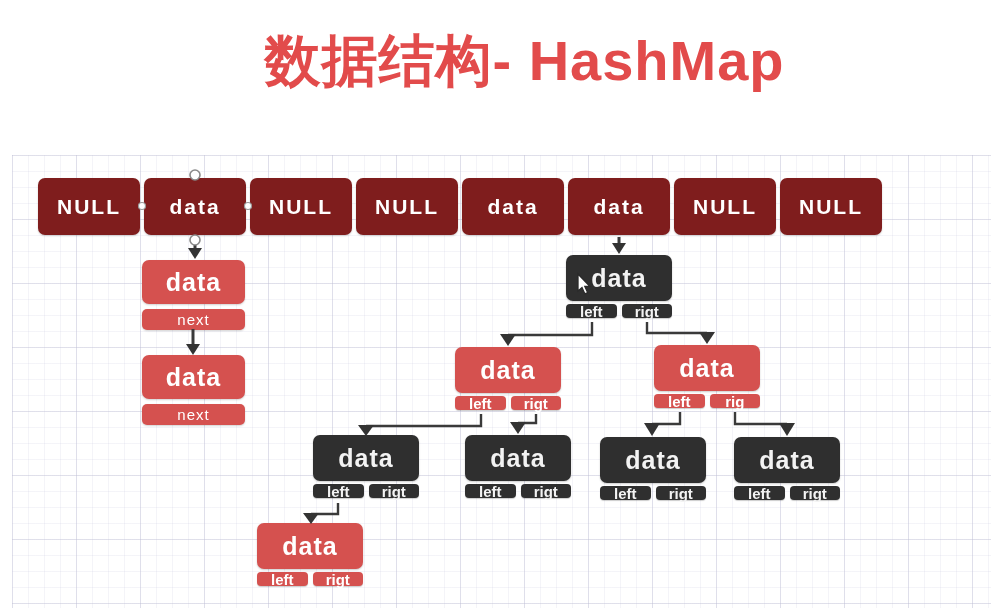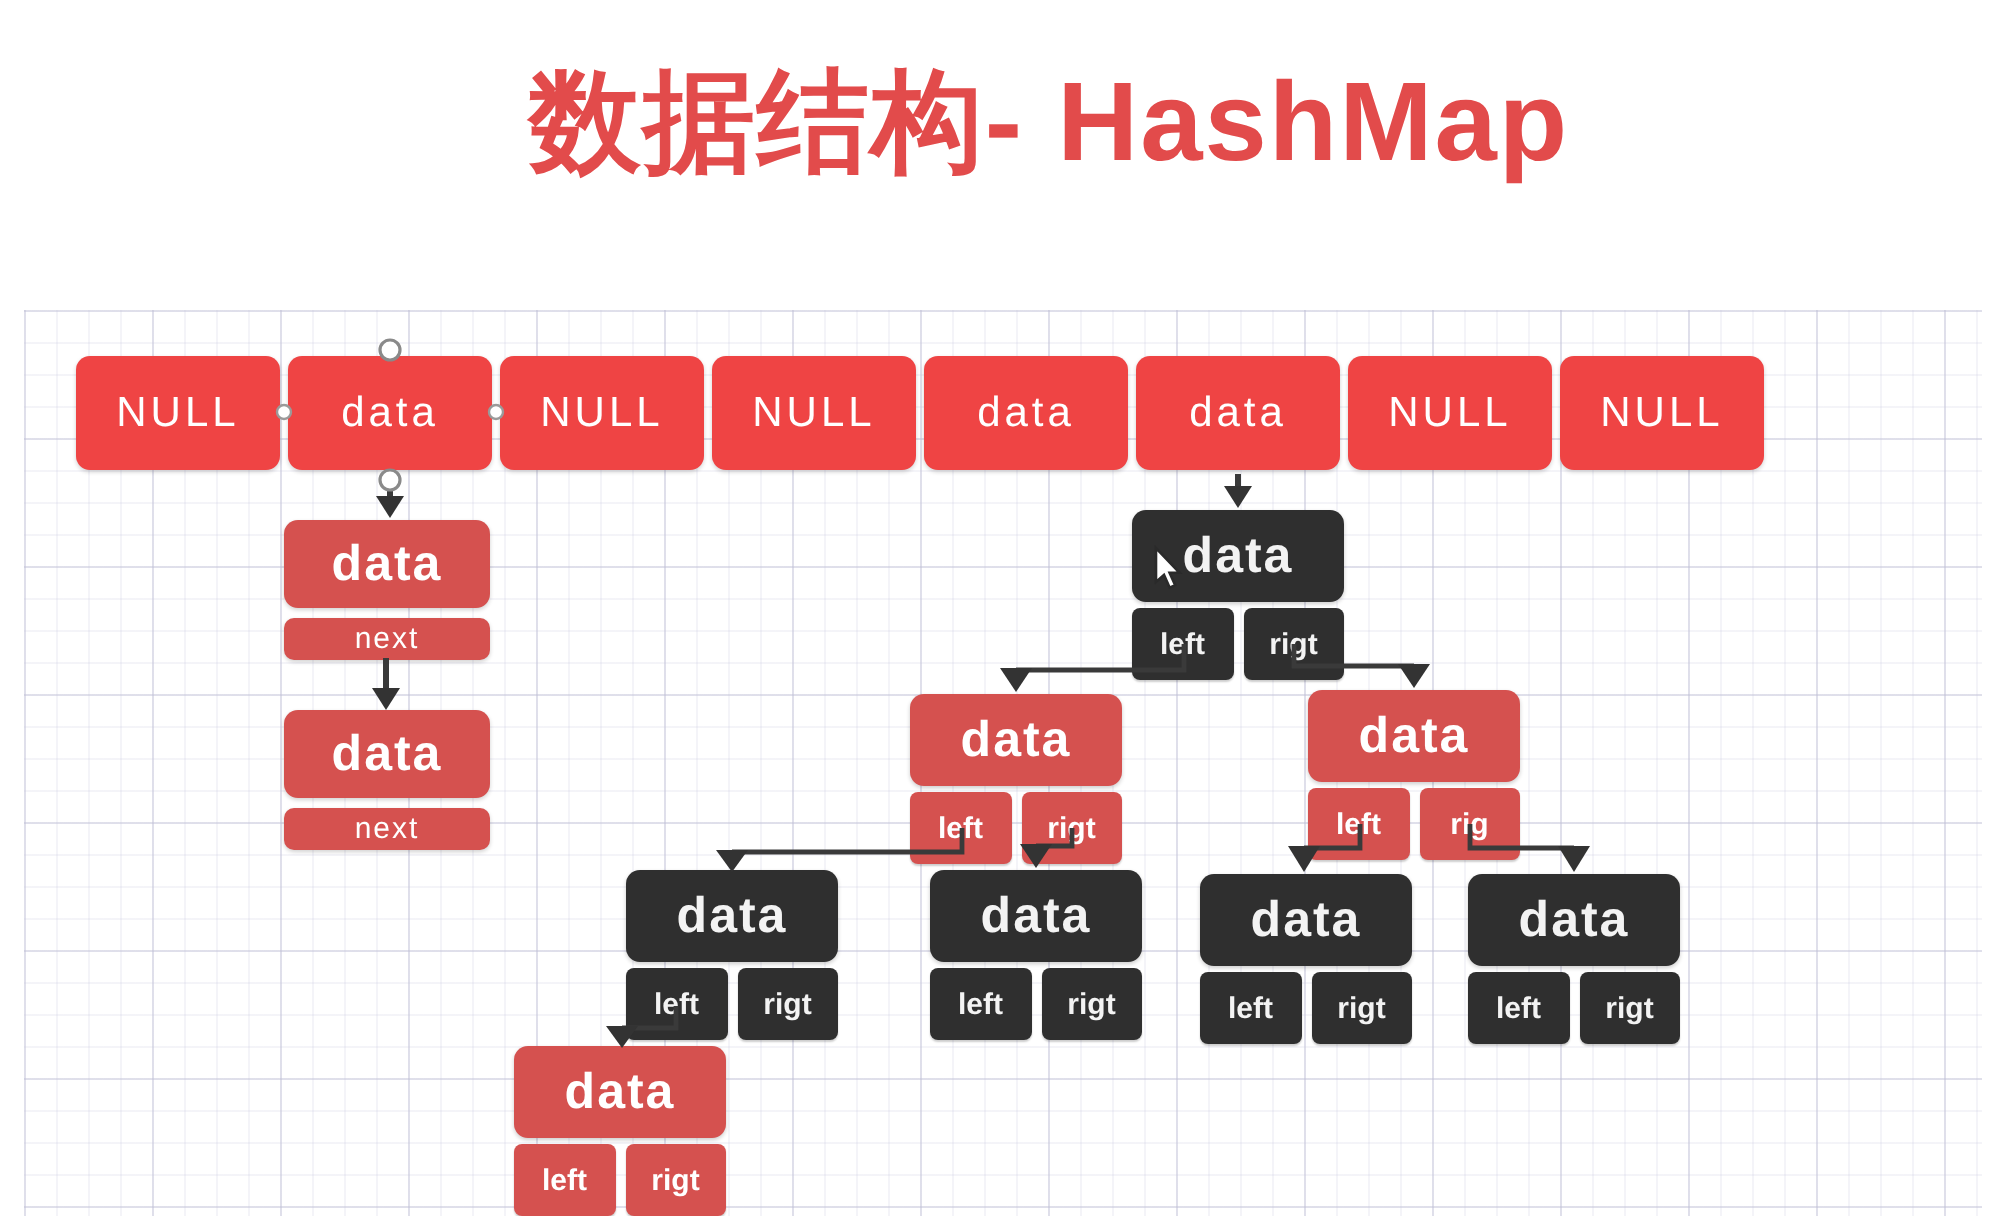--- a/index.html
+++ b/index.html
@@ -19,22 +19,22 @@
       linear-gradient(to bottom, rgba(205,205,225,0.22) 1px, transparent 1px);
     background-size:64px 64px,64px 64px,16px 16px,16px 16px;
   }
   #title{
     position:absolute; top:24px; left:0; width:100%;
     text-align:center; font-size:56px; font-weight:bold;
     color:#e24b4b; letter-spacing:1px;
   }
   .acell{
     position:absolute; top:178px; width:102px; height:57px;
-    background:#ef4444; border-radius:7px;
-    color:#ffffff; font-size:21px; font-weight:normal; letter-spacing:2px;
+    background:#7f1d1d; border-radius:7px;
+    color:#ffffff; font-size:21px; font-weight:bold; letter-spacing:2px;
     display:flex; align-items:center; justify-content:center;
     box-shadow:0 1px 2px rgba(0,0,0,0.18);
   }
   
   .lnode{position:absolute; left:142px; width:103px;}
   .lnode-data{
     height:44px; background:#d5514f; border-radius:7px; color:#fff;
     font-size:25px; font-weight:bold; letter-spacing:1px;
     display:flex; align-items:center; justify-content:center;
     box-shadow:0 1px 2px rgba(0,0,0,0.18);
@@ -48,21 +48,21 @@
   
   .tnode{position:absolute; width:106px;}
   .tnode-data{
     height:46px; border-radius:7px;
     font-size:25px; font-weight:bold; letter-spacing:1px;
     display:flex; align-items:center; justify-content:center;
     box-shadow:0 1px 2px rgba(0,0,0,0.2);
   }
   .tnode-bars{display:flex; gap:5px; margin-top:3px;}
   .tnode-bar{
-    flex:1; height:36px; border-radius:4px;
+    flex:1; height:14px; border-radius:4px;
     font-size:15px; font-weight:bold;
     display:flex; align-items:center; justify-content:center;
     box-shadow:0 1px 1px rgba(0,0,0,0.2);
   }
   .dark .tnode-data,.dark .tnode-bar{background:#2f2f2f; color:#f3f3f3;}
   .red  .tnode-data,.red  .tnode-bar{background:#d5514f; color:#ffffff;}
   #wires{position:absolute; left:0; top:0; pointer-events:none;}
 </style>
 </head>
 <body>

